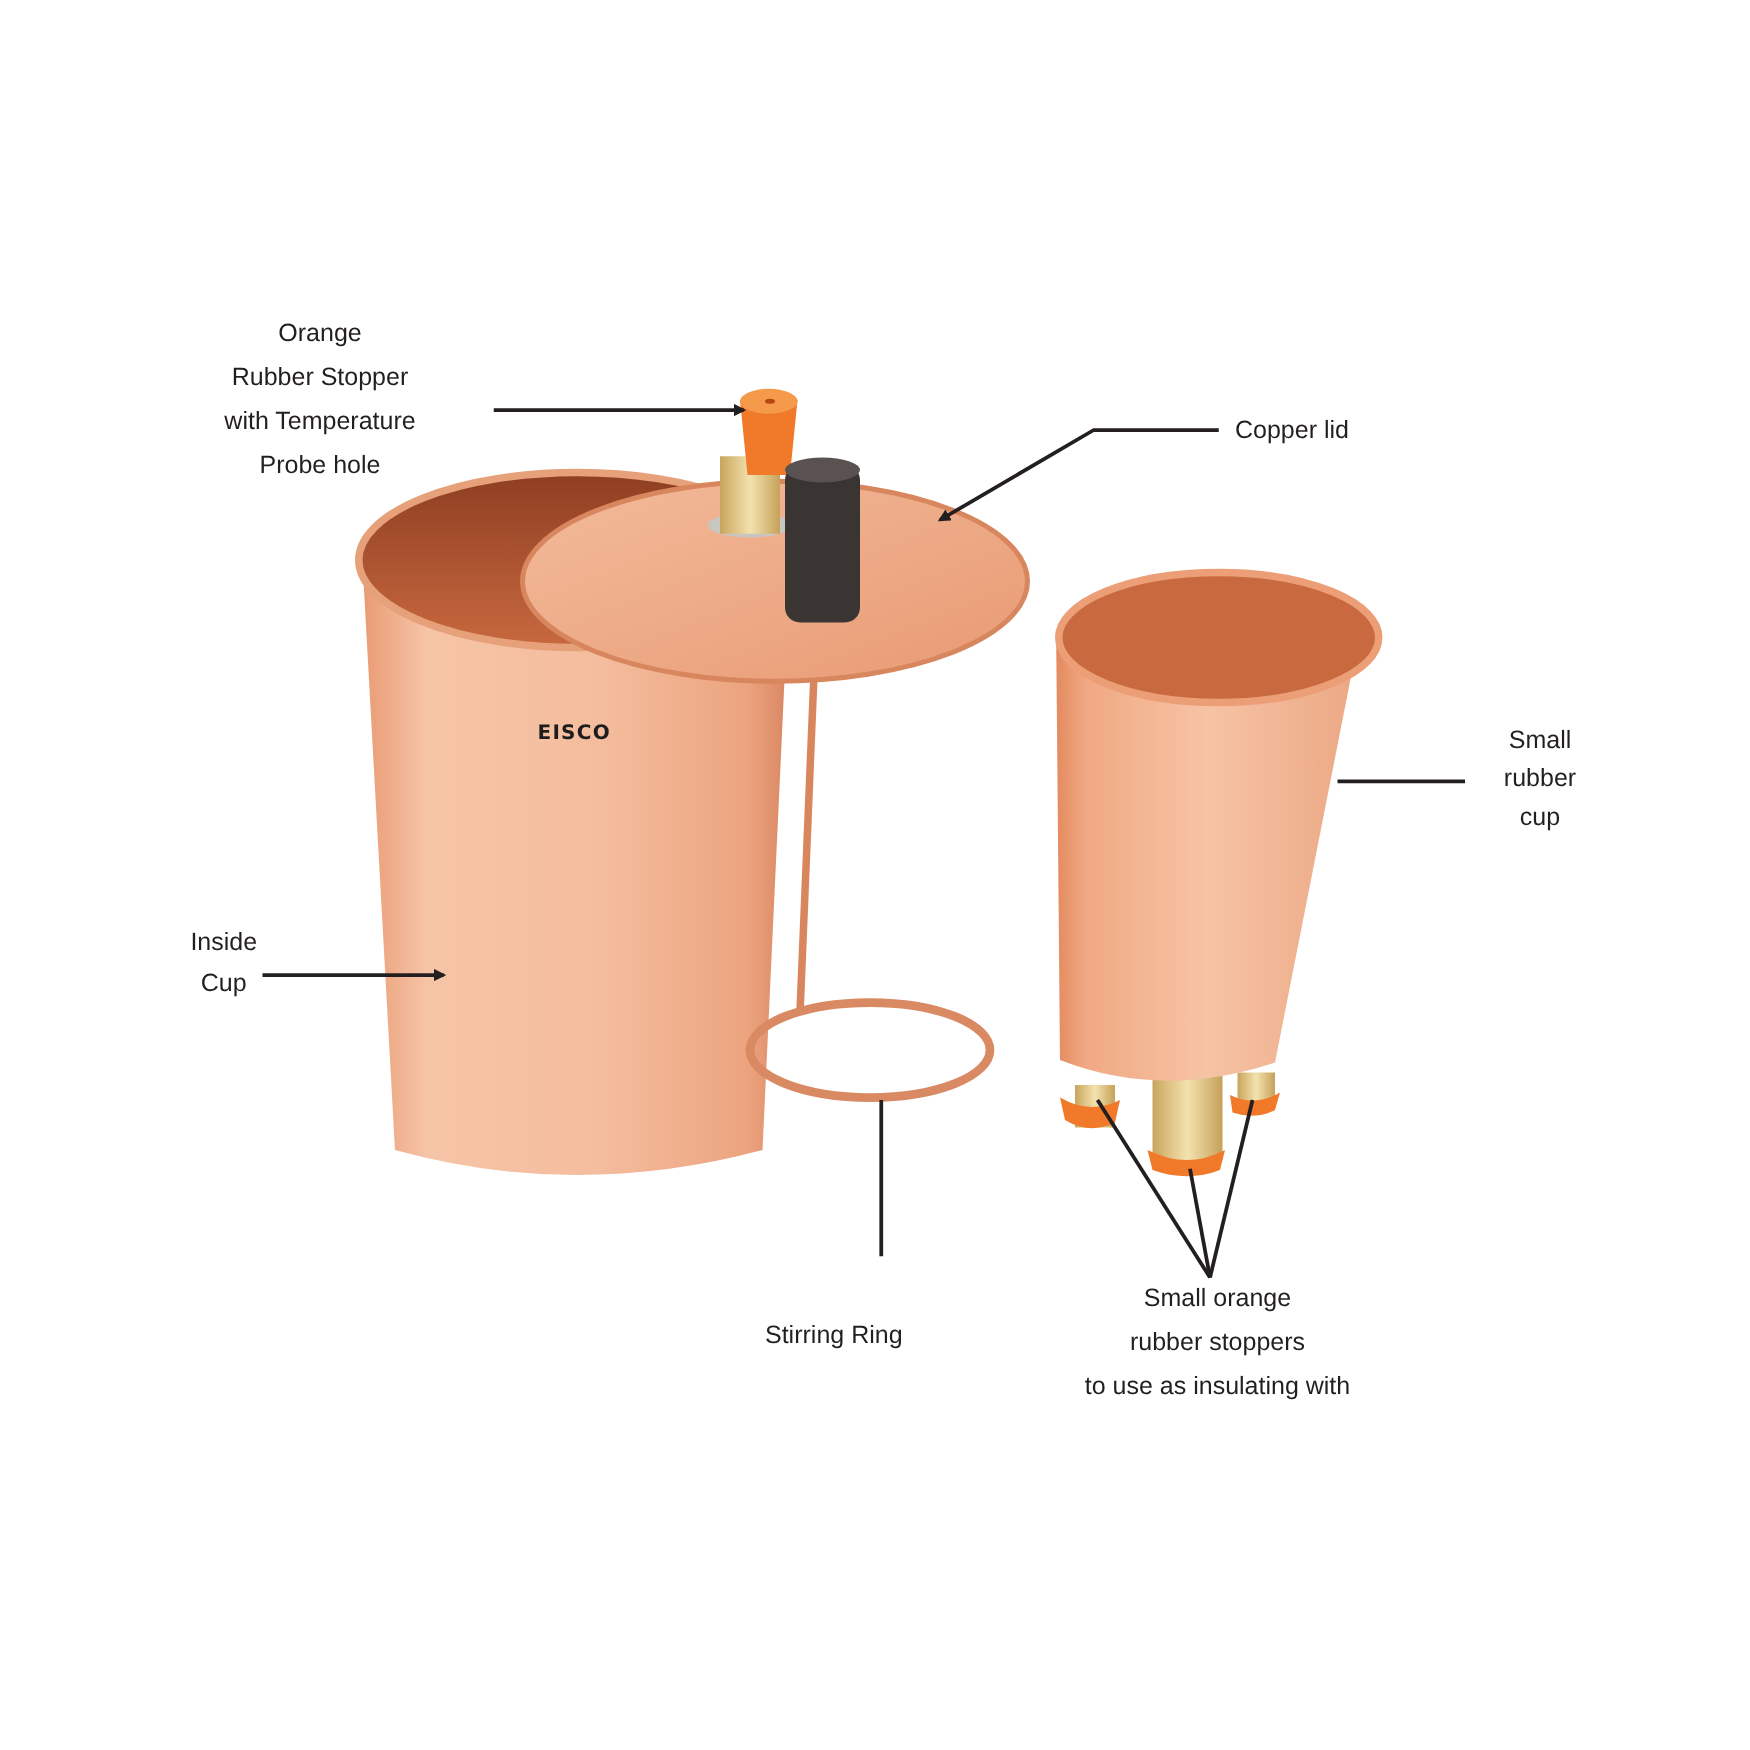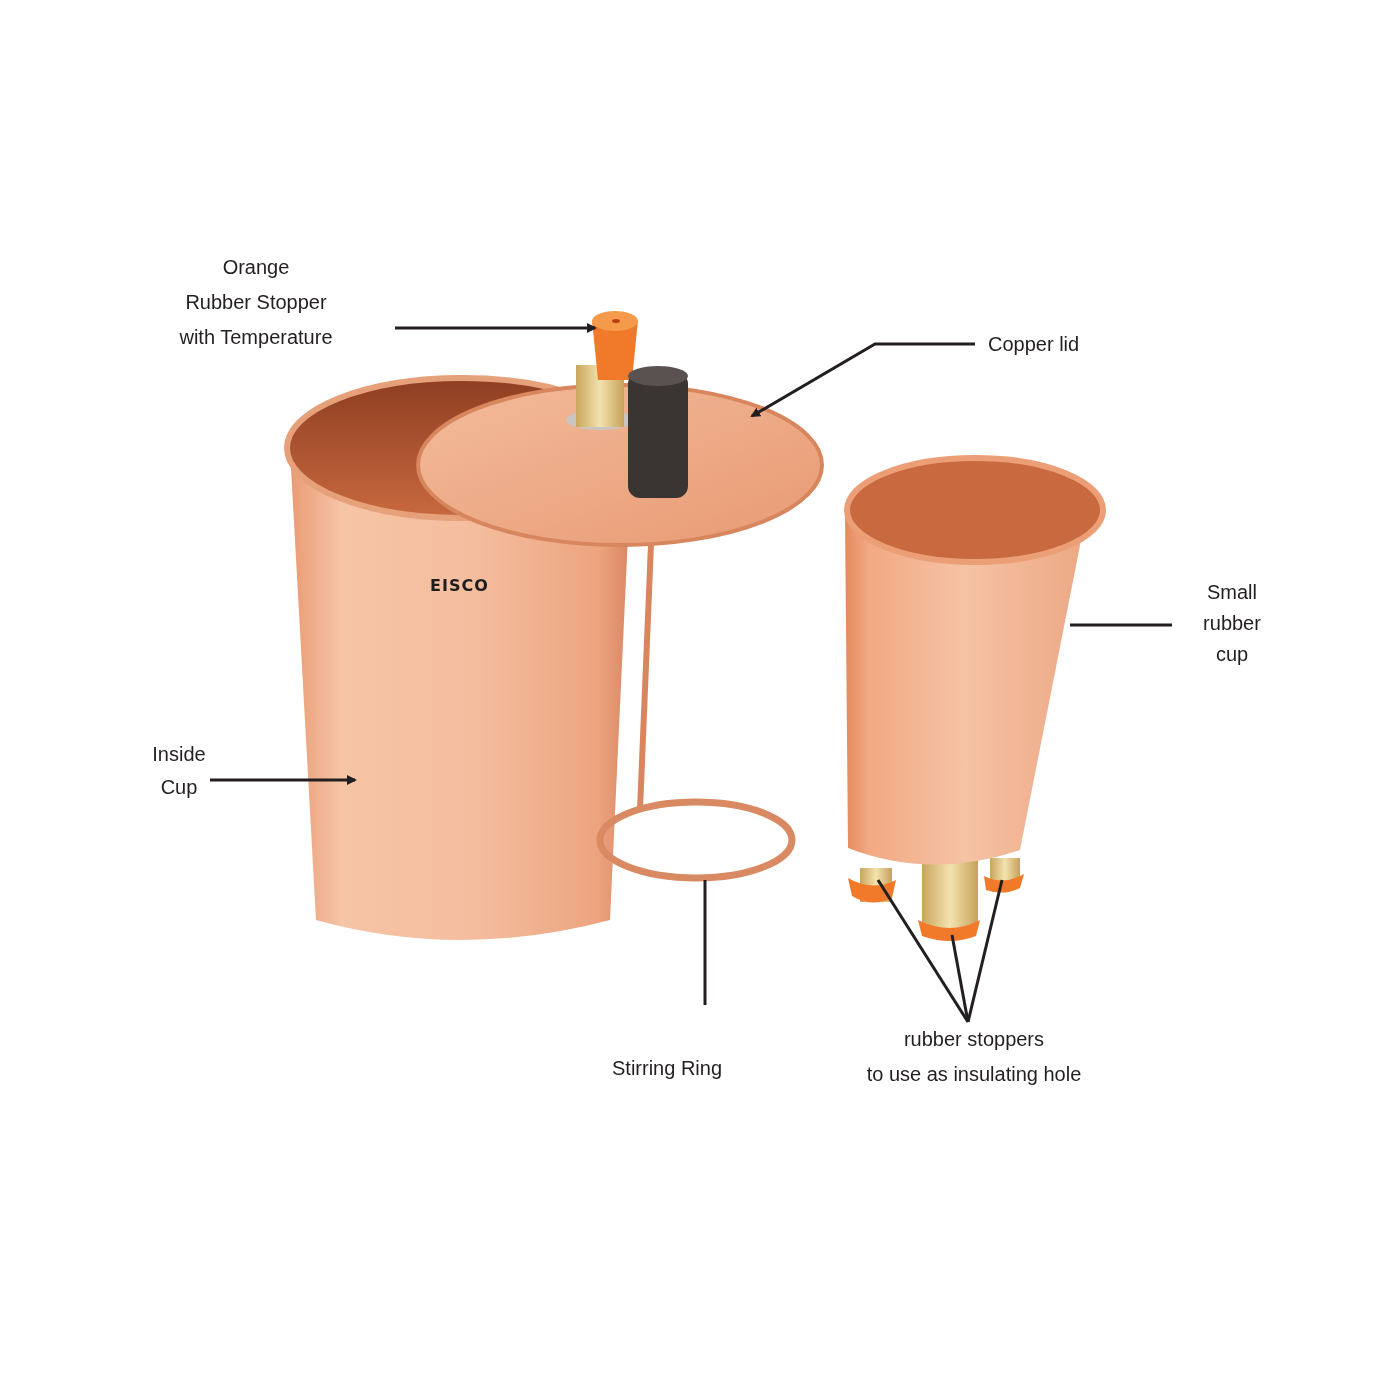--- a/index.html
+++ b/index.html
@@ -91,33 +91,35 @@
     <line x1="1002" y1="880" x2="968" y2="1022"></line>
   </g>
 </svg>
 
 <div class="logo" style="left:430px; top:576px;"><span>EISCO</span></div>
 
 <div class="label" style="left:128px; top:250px; width:256px;">
   <div>Orange</div>
   <div>Rubber Stopper</div>
   <div>with Temperature</div>
+  <div>Probe hole</div>
 </div>
 
 <div class="label" style="left:988px; top:327px;">Copper lid</div>
 
 <div class="label" style="left:1178px; top:577px; width:108px; line-height:31px;">
   <div>Small</div>
   <div>rubber</div>
   <div>cup</div>
 </div>
 
 <div class="label" style="left:120px; top:738px; width:118px; line-height:33px;">
   <div>Inside</div>
   <div>Cup</div>
 </div>
 
 <div class="label" style="left:612px; top:1051px;">Stirring Ring</div>
 
 <div class="label" style="left:798px; top:1022px; width:352px;">
+  <div>Small orange</div>
   <div>rubber stoppers</div>
-  <div>to use as insulating hole</div>
+  <div>to use as insulating with</div>
 </div>
 
 </body></html>

